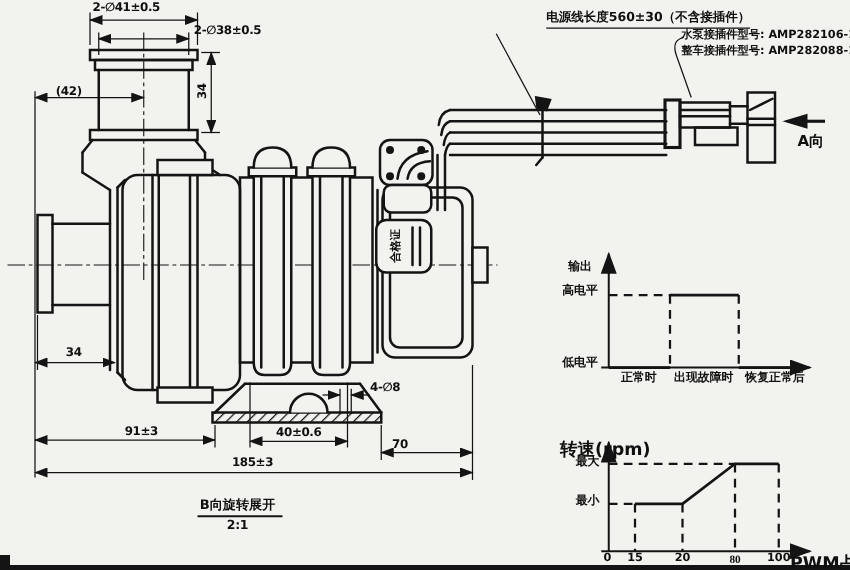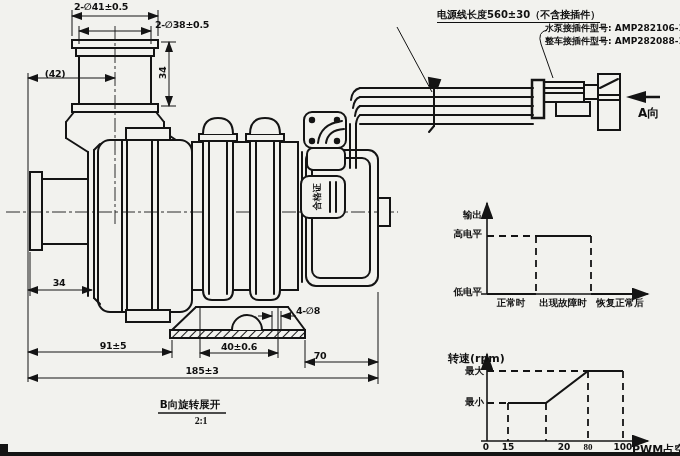--- a/index.html
+++ b/index.html
@@ -4,26 +4,26 @@
 <style>
   html,body{margin:0;padding:0;}
   body{width:680px;height:456px;background:#f2f2ee;position:relative;overflow:hidden;
        font-family:"DejaVu Sans","Liberation Sans",sans-serif;color:#111;}
   #stage{position:absolute;left:0;top:0;width:671px;height:456px;}
   svg{position:absolute;left:0;top:0;}
   .lbl{position:absolute;white-space:nowrap;color:#101010;line-height:1.05;}
   .dim{font-size:9.5px;font-weight:bold;letter-spacing:-0.3px;}
   .cjk{font-size:10px;font-weight:bold;}
   .ctr{text-align:center;}
-  .rgt{text-align:right;}
+  .rgt{text-align:center;font-family:Liberation Serif, serif;}
   .rot{transform:rotate(-90deg);transform-origin:center center;}
   .under{border-bottom:1.5px solid #101010;padding-bottom:1px;}
   .ctitle{font-size:11px;font-weight:bold;letter-spacing:1px;}
   .axlab{font-size:9.5px;font-weight:bold;}
-  .small{font-size:11px;font-weight:bold;}
+  .small{font-size:14px;font-weight:bold;}
   .tick{font-size:9px;font-weight:bold;}
 </style>
 </head>
 <body>
 
 <div id="stage">
 
 <svg width="680" height="456" viewBox="0 0 680 456">
   <defs>
     <marker id="ar" markerWidth="11" markerHeight="8" refX="10" refY="4" orient="auto-start-reverse">
@@ -239,44 +239,44 @@
     <rect x="0" y="452" width="680" height="4" fill="#141414"></rect>
     <rect x="0" y="444" width="8" height="12" fill="#141414"></rect>
   </g>
 </svg>
 
 <div class="lbl dim ctr" style="left:68px;top:2px;width:66px;">2-∅41±0.5</div>
 <div class="lbl dim" style="left:155px;top:20px;">2-∅38±0.5</div>
 <div class="lbl dim ctr rot" style="left:150px;top:68px;width:26px;">34</div>
 <div class="lbl dim ctr" style="left:36px;top:69px;width:38px;">(42)</div>
 <div class="lbl dim ctr" style="left:40px;top:278px;width:38px;">34</div>
-<div class="lbl dim ctr" style="left:85px;top:341px;width:56px;">91±5</div>
+<div class="lbl dim ctr" style="left:85px;top:341px;width:56px;">91±3</div>
 <div class="lbl dim ctr" style="left:209px;top:342px;width:60px;">40±0.6</div>
 <div class="lbl dim ctr" style="left:306px;top:351px;width:28px;">70</div>
 <div class="lbl dim ctr" style="left:172px;top:366px;width:60px;">185±3</div>
 <div class="lbl dim" style="left:296px;top:306px;">4-∅8</div>
 
 <div class="lbl cjk under" style="left:393px;top:10px;margin-left:44px;">电源线长度560±30（不含接插件）</div>
 <div class="lbl" style="left:545px;top:24px;font-size:9px;font-weight:bold;">水泵接插件型号: AMP282106-1</div>
 <div class="lbl" style="left:545px;top:37px;font-size:9px;font-weight:bold;">整车接插件型号: AMP282088-1</div>
 <div class="lbl" style="left:638px;top:67px;font-size:12px;font-weight:bold;margin-top:40px;">A向</div>
 <div class="lbl rot" style="left:303px;top:192px;width:30px;font-size:9px;font-weight:bold;text-align:center;">合格证</div>
 <div class="lbl cjk ctr" style="left:150px;top:399px;width:80px;font-size:10.5px;">B向旋转展开</div>
-<div class="lbl dim ctr" style="left:181px;top:416px;width:40px;font-size:10px;font-family:Liberation Serif, serif;">2:1</div>
+<div class="lbl dim ctr" style="left:170px;top:416px;width:40px;font-size:10px;">2:1</div>
 
 <div class="lbl axlab rgt" style="left:446px;top:210px;width:36px;">输出</div>
 <div class="lbl axlab rgt" style="left:446px;top:229px;width:36px;">高电平</div>
 <div class="lbl axlab rgt" style="left:446px;top:287px;width:36px;">低电平</div>
 <div class="lbl axlab ctr" style="left:487px;top:298px;width:48px;">正常时</div>
 <div class="lbl axlab ctr" style="left:533px;top:298px;width:60px;">出现故障时</div>
 <div class="lbl axlab ctr" style="left:589px;top:298px;width:62px;text-align:center;">恢复正常后</div>
 
 <div class="lbl small" style="left:448px;top:353px;">转速(rpm)</div>
 <div class="lbl axlab rgt" style="left:456px;top:366px;width:28px;">最大</div>
 <div class="lbl axlab rgt" style="left:456px;top:397px;width:28px;">最小</div>
 <div class="lbl tick ctr" style="left:480px;top:443px;width:12px;">0</div>
 <div class="lbl tick ctr" style="left:498px;top:443px;width:20px;">15</div>
-<div class="lbl tick ctr" style="left:536px;top:443px;width:20px;margin-left:18px;">20</div>
+<div class="lbl tick ctr" style="left:536px;top:443px;width:20px;">20</div>
 <div class="lbl tick ctr" style="left:578px;top:443px;width:20px;font-family:Liberation Serif, serif;">80</div>
 <div class="lbl tick ctr" style="left:611px;top:443px;width:24px;">100</div>
 <div class="lbl small" style="left:632px;top:444px;">PWM占空比(%)</div>
 
 </div>
 
 </body></html>

